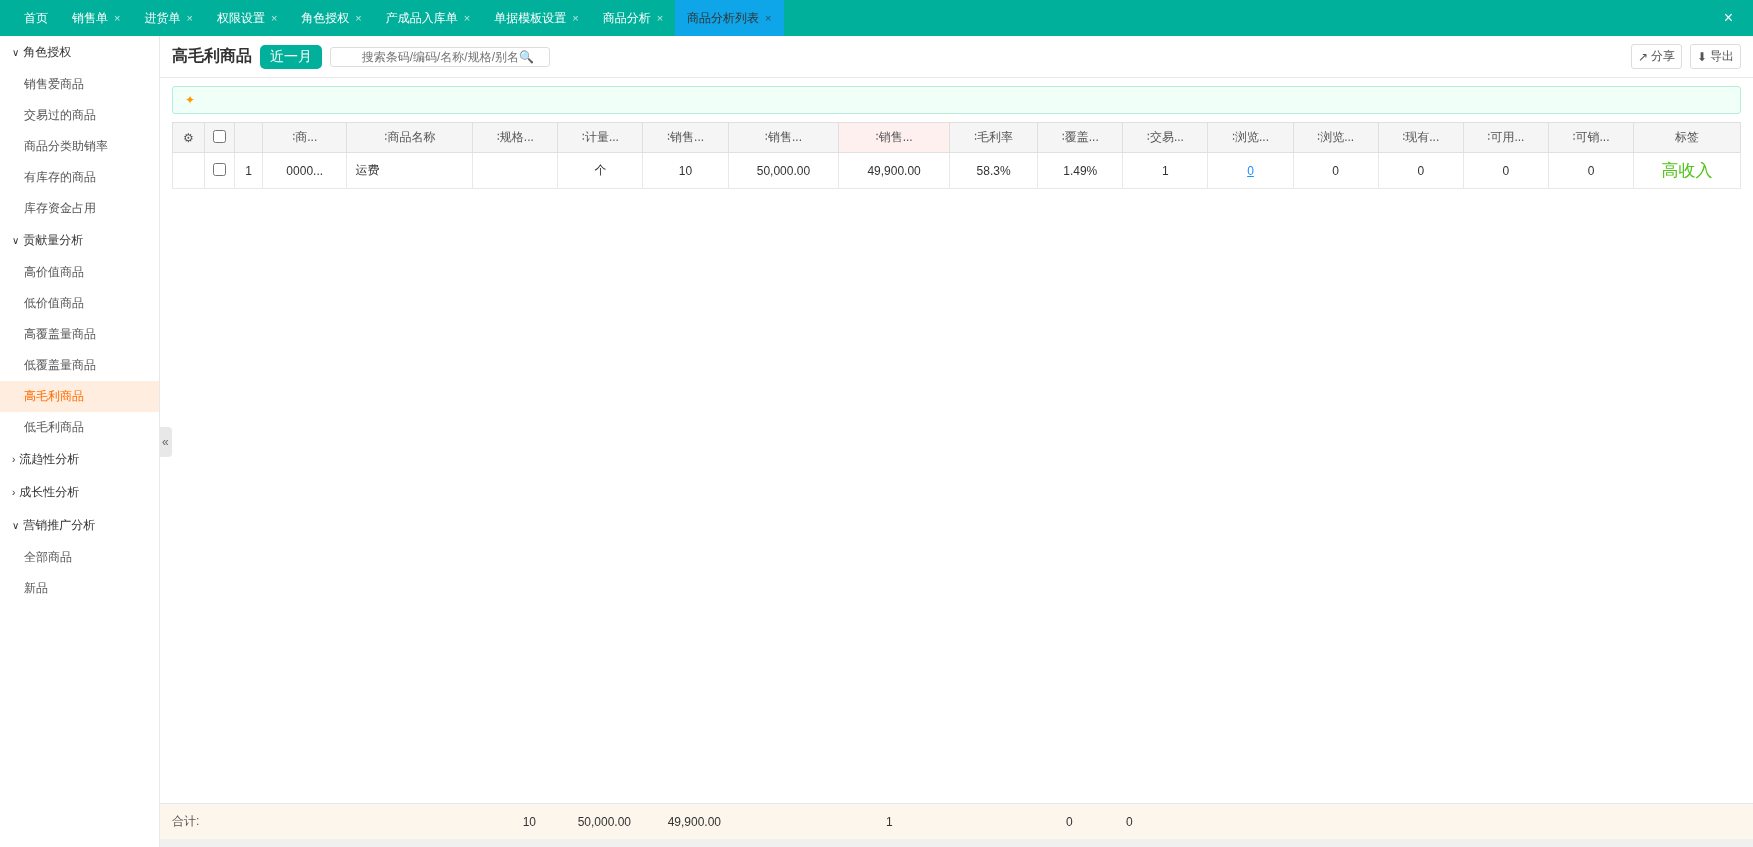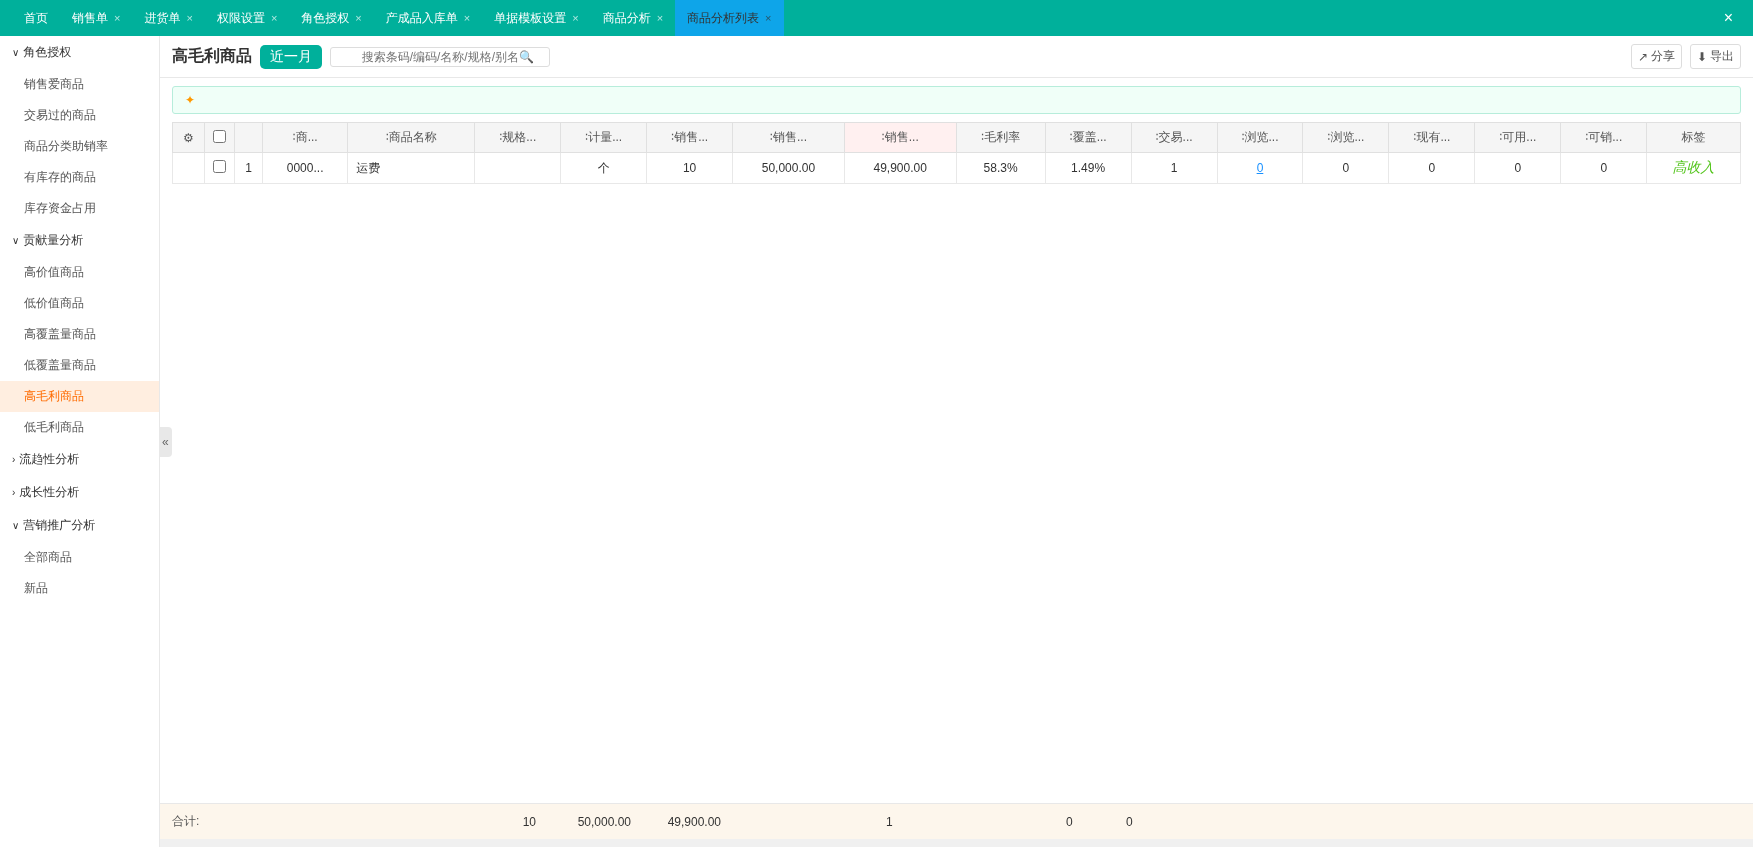--- a/index.html
+++ b/index.html
@@ -170,21 +170,21 @@
       top: 0;
       z-index: 1;
     }
     tbody tr td {
       border: 1px solid #e8e8e8;
       padding: 6px 8px;
       text-align: center;
       color: #333;
       white-space: nowrap;
     }
-    .tag-high { color: #52c41a; font-size: 14px; font-style: italic; }
+    .tag-high { color: #52c41a; font-size: 17px; }
 
     
     .footer-bar {
       display: flex;
       align-items: center;
       background: #fdf6ec;
       border-top: 1px solid #e8e8e8;
       padding: 6px 12px;
       flex-shrink: 0;
       min-height: 36px;

